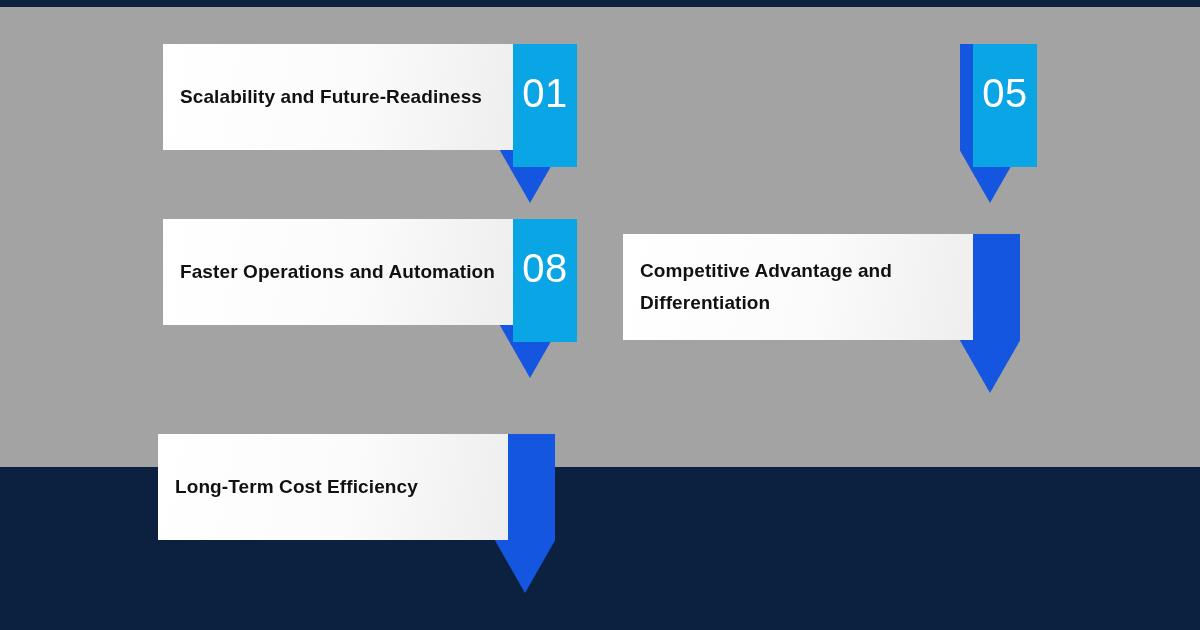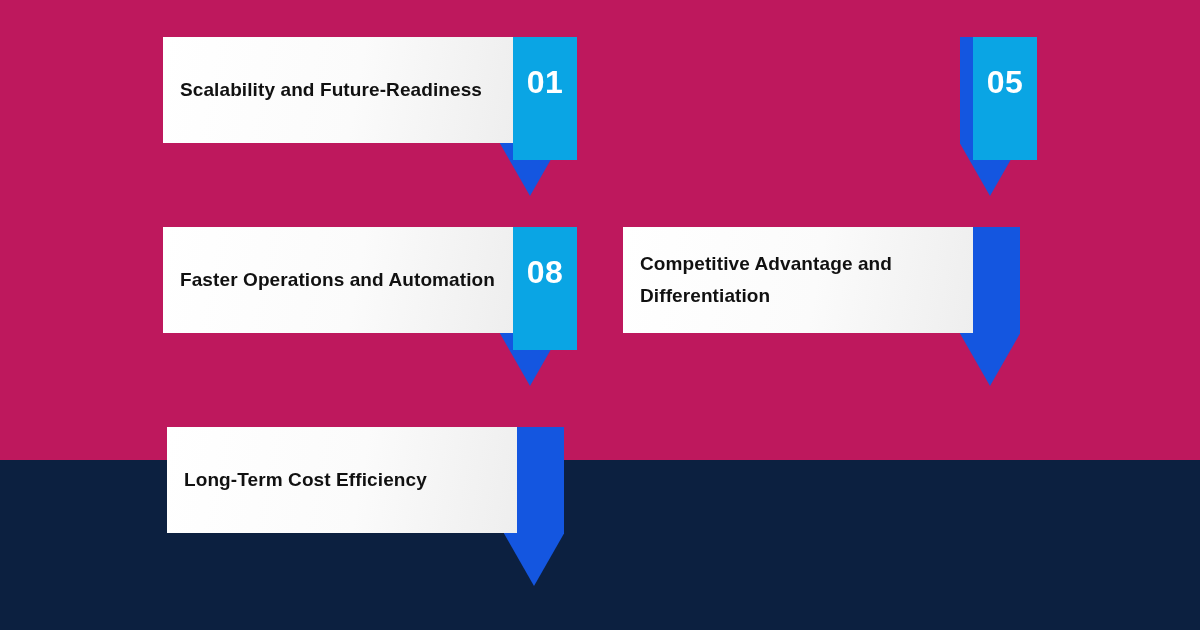--- a/index.html
+++ b/index.html
@@ -12,21 +12,22 @@
     height: 630px;
     overflow: hidden;
     font-family: "Liberation Sans", sans-serif;
     background: #0c2040;
   }
 
   #canvas {
     position: relative;
     width: 1200px;
     height: 460px;
-    background: #be185d;
+    background: #a3a3a3;
+    margin-top: 7px;
   }
 
   
   .item {
     position: absolute;
     width: 414px;   
     height: 106px;
   }
 
   
@@ -73,22 +74,22 @@
     height: 123px;
     background: #0aa5e4;
     z-index: 3;
     display: flex;
     align-items: flex-start;
     justify-content: center;
   }
 
   .badge-number {
     color: #ffffff;
-    font-size: 32px;
-    font-weight: bold;
+    font-size: 40px;
+    font-weight: normal;
     line-height: 1;
     margin-top: 29px;
     letter-spacing: 0.5px;
   }
 </style>
 </head>
 <body>
 
 <div id="canvas">
 
@@ -102,37 +103,37 @@
     </div>
   </div>
 
   <div class="item" style="left:623px; top:37px;">
     <div class="arrow"></div>
     <div class="badge">
       <span class="badge-number">05</span>
     </div>
   </div>
 
-  <div class="item" style="left:163px; top:227px;">
+  <div class="item" style="left:163px; top:212px;">
     <div class="arrow"></div>
     <div class="card">
       <span class="card-label">Faster Operations and Automation</span>
     </div>
     <div class="badge">
       <span class="badge-number">08</span>
     </div>
   </div>
 
   <div class="item" style="left:623px; top:227px;">
     <div class="arrow"></div>
     <div class="card">
       <span class="card-label">Competitive Advantage and Differentiation</span>
     </div>
   </div>
 
-  <div class="item" style="left:167px; top:427px;">
+  <div class="item" style="left:158px; top:427px;">
     <div class="arrow"></div>
     <div class="card">
       <span class="card-label">Long-Term Cost Efficiency</span>
     </div>
   </div>
 
 </div>
 
 </body></html>

